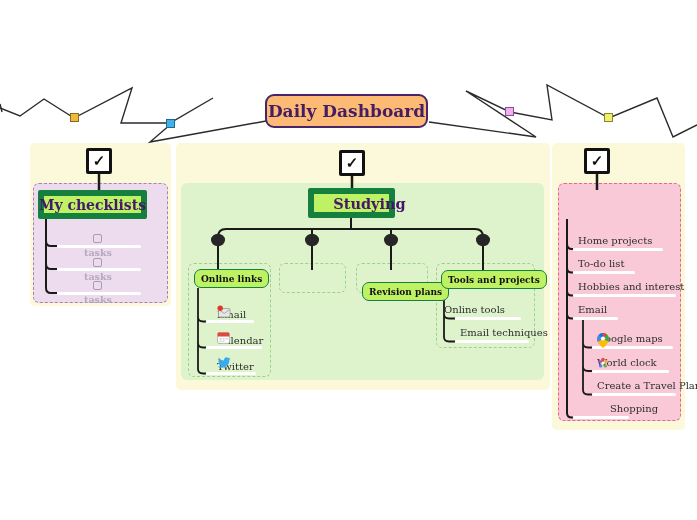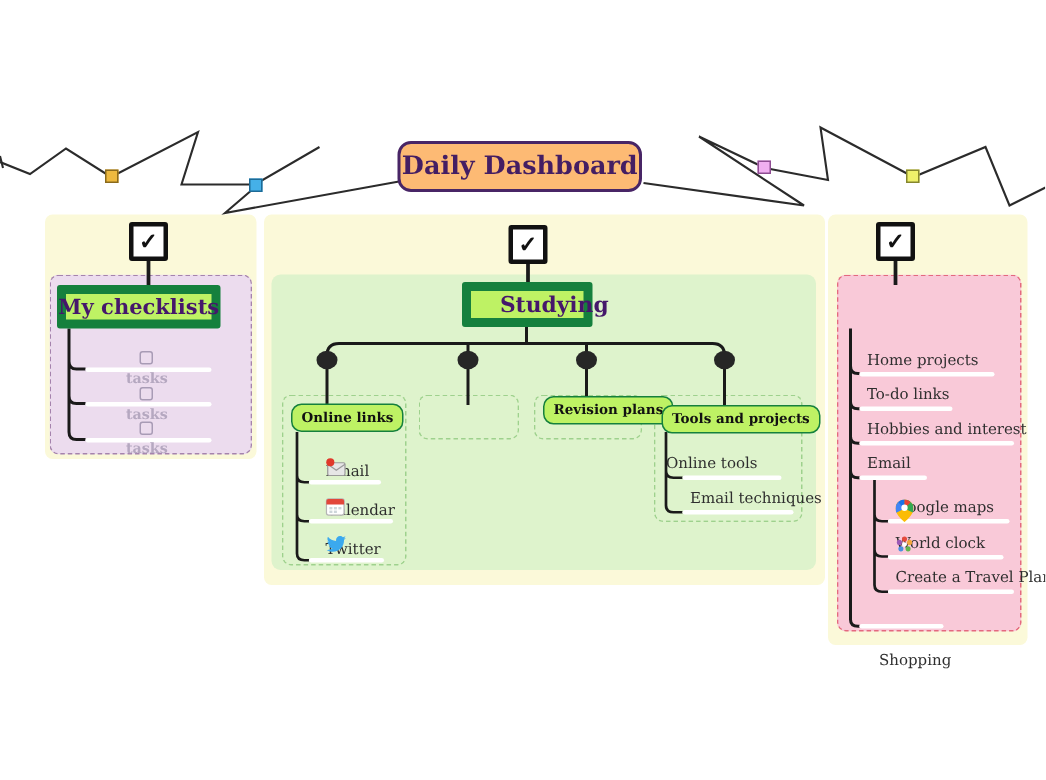--- a/index.html
+++ b/index.html
@@ -106,21 +106,21 @@
     <span>tasks</span>
   </div>
   <div class="leaf" style="left:84px;top:281px;color:#b5a8c0;font-weight:bold;font-size:9.5px;">
     <span class="taskbox"></span>
     <span>tasks</span>
   </div>
 
   <div class="node childnode" style="left:194px;top:269px;">
     <span>Online links</span>
   </div>
-  <div class="node childnode" style="left:362px;top:264px;">
+  <div class="node childnode" style="left:362px;top:282px;">
     <span>Revision plans</span>
   </div>
   <div class="node childnode" style="left:441px;top:270px;">
     <span>Tools and projects</span>
   </div>
 
   <div class="uline" style="left:206px;top:320px;width:48px;"></div>
   <div class="uline" style="left:206px;top:346px;width:56px;"></div>
   <div class="uline" style="left:206px;top:372px;width:50px;"></div>
 
@@ -172,21 +172,21 @@
   <div class="uline" style="left:573px;top:317px;width:45px;"></div>
   <div class="uline" style="left:592px;top:346px;width:81px;"></div>
   <div class="uline" style="left:592px;top:369.5px;width:77px;"></div>
   <div class="uline" style="left:592px;top:393px;width:84px;"></div>
   <div class="uline" style="left:573px;top:416px;width:56px;"></div>
 
   <div class="leaf" style="left:578px;top:234.5px;">
     <span>Home projects</span>
   </div>
   <div class="leaf" style="left:578px;top:258px;">
-    <span>To-do links</span>
+    <span>To-do list</span>
   </div>
   <div class="leaf" style="left:578px;top:281px;">
     <span>Hobbies and interest</span>
   </div>
   <div class="leaf" style="left:578px;top:304px;">
     <span>Email</span>
   </div>
 
   <div class="leaf" style="left:597px;top:333px;">
     <span>Google maps</span>
@@ -210,17 +210,17 @@
         <circle cx="8.4" cy="8.9" r="1.7" fill="#62b54d"></circle>
         <circle cx="3.6" cy="8.9" r="1.7" fill="#4a90e2"></circle>
         <circle cx="2.6" cy="4.6" r="1.7" fill="#9b59b6"></circle>
         <circle cx="6" cy="6" r="1.5" fill="#ffffff"></circle>
       </svg>
     </span>
   </div>
   <div class="leaf" style="left:597px;top:380px;">
     <span>Create a Travel Plan</span>
   </div>
-  <div class="leaf" style="left:586px;top:403px;margin-top:32px;">
+  <div class="leaf" style="left:610px;top:403px;">
     <span>Shopping</span>
   </div>
 
 </div>
 
 </body></html>

